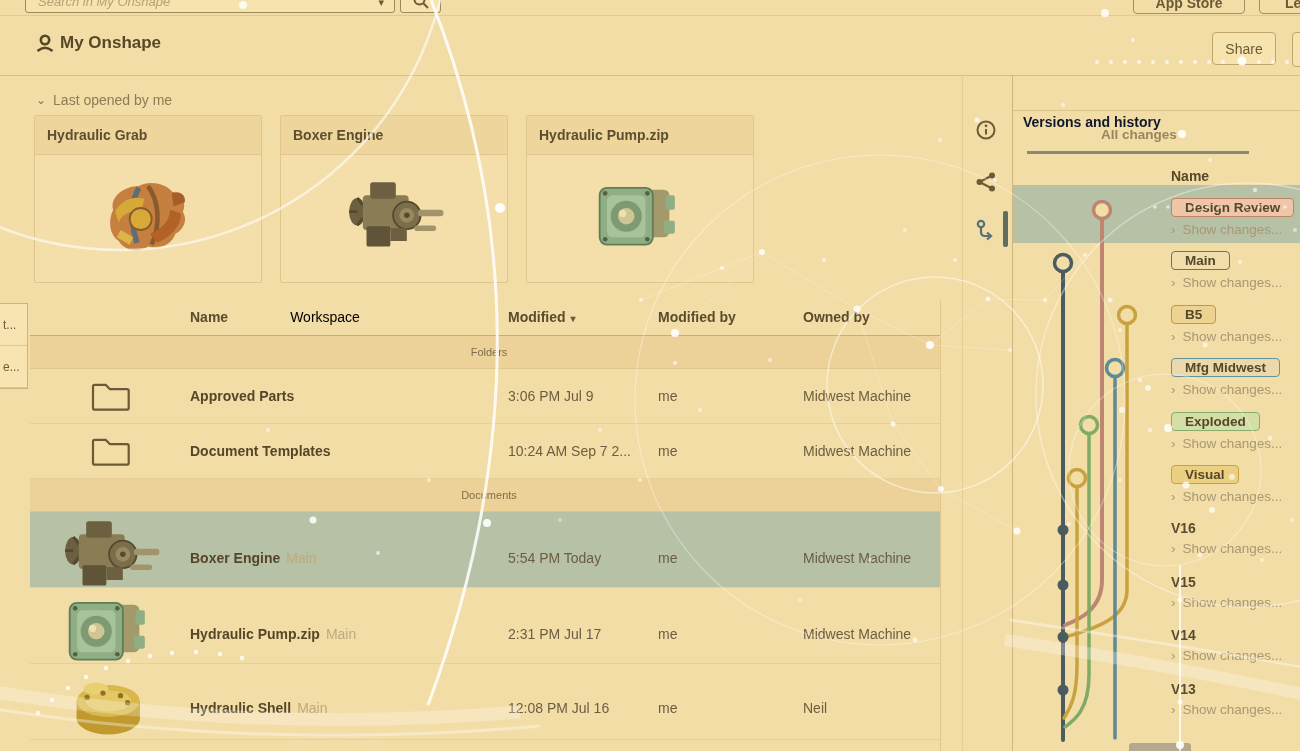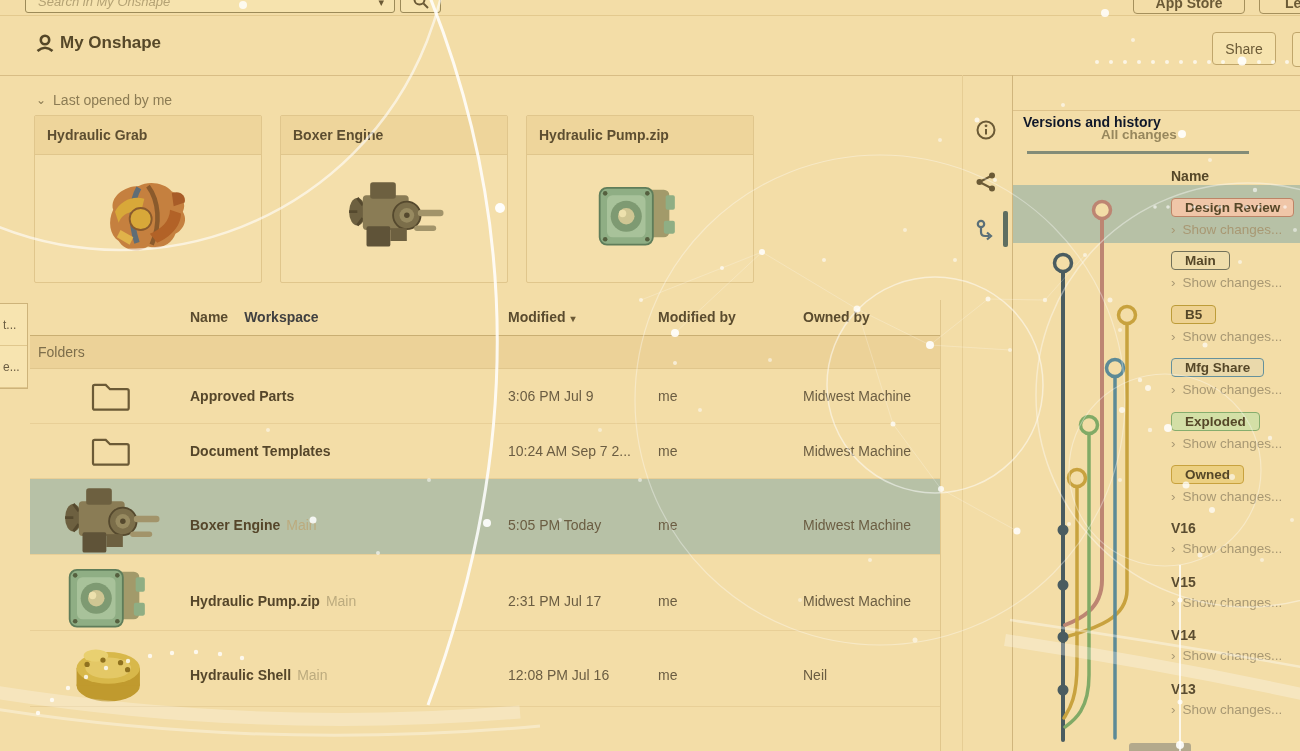--- a/index.html
+++ b/index.html
@@ -38,24 +38,24 @@
   .chev{font-size:12px;color:#8c7c54;}
   .cards{display:flex;gap:18px;margin-left:4px;height:168px;}
   .card{width:228px;border:1px solid #e0c68c;background:#f4dfab;border-radius:2px;box-sizing:border-box;}
   .card-title{height:38px;line-height:38px;padding-left:12px;background:#eed59b;border-bottom:1px solid #e0c68c;
     font-weight:bold;font-size:14px;color:#5d4e30;}
   .card-body{height:128px;display:flex;align-items:center;justify-content:center;}
 
   .grid{display:grid;grid-template-columns:160px 318px 150px 145px 1fr;align-items:center;}
   .thead{margin-top:16px;height:36px;border-bottom:1px solid #c9ae72;font-size:14px;font-weight:bold;color:#5a4b2e;}
   .thead .name-ws{display:flex;gap:16px;align-items:baseline;}
-  .ws-ghost{color:#404040;font-weight:bold;}
+  .ws-ghost{color:#000000;font-weight:normal;margin-left:46px;}
   .sort-arrow{font-size:10px;margin-left:5px;color:#6b5a36;}
   .section-bar{height:32px;line-height:32px;padding-left:8px;background:#ecd298;border-bottom:1px solid #e0c68c;
-    color:#7d6e4b;font-size:14px;}
+    color:#7d6e4b;font-size:11px;text-align:center;}
   .trow{border-bottom:1px solid #e8cf97;font-size:14px;color:#6b5d42;background:transparent;}
   .frow{height:54px;}
   .drow{height:75px;}
   .trow.selected{background:#b7c1a6;}
   .icon-cell{display:flex;justify-content:center;align-items:center;}
   .nm{font-weight:bold;color:#55462a;}
   .ws-tag{color:#bcab7e;margin-left:6px;}
 
   
   .tool-strip{position:absolute;left:962px;top:75px;width:50px;height:676px;border-left:1px solid #e6cd94;}
@@ -212,39 +212,40 @@
             <svg width="42" height="34" viewBox="0 0 48 40">
               <path d="M4,34 V9 a2,2 0 0 1 2,-2 h13 l5,5 h20 a2,2 0 0 1 2,2 v20 a2,2 0 0 1 -2,2 h-38 a2,2 0 0 1 -2,-2 z" fill="none" stroke="#6b5a36" stroke-width="2.6"></path>
             </svg>
           </div>
           <div><span class="nm">Document Templates</span></div>
           <div>10:24 AM Sep 7 2...</div>
           <div>me</div>
           <div>Midwest Machine</div>
         </div>
       </div>
+    <div class="section-bar">Documents</div>
     <div id="doc-rows">
         <div class="grid trow drow selected">
           <div class="icon-cell">
             <svg width="110" height="92" viewBox="0 0 120 100">
               <ellipse cx="20" cy="42" rx="9" ry="15" fill="#6d6040"></ellipse>
               <path d="M20,27 l6,8 M20,57 l6,-8 M11,42 l9,0" stroke="#55492e" stroke-width="3"></path>
               <rect x="26" y="24" width="50" height="38" rx="4" fill="#8a7c55"></rect>
               <rect x="34" y="10" width="28" height="18" rx="3" fill="#6d6040"></rect>
               <rect x="30" y="58" width="26" height="22" rx="2" fill="#5f5338"></rect>
               <circle cx="74" cy="46" r="15" fill="#7b6e4a" stroke="#55492e" stroke-width="2"></circle>
               <circle cx="74" cy="46" r="8" fill="#978a60"></circle>
               <circle cx="74" cy="46" r="3" fill="#55492e"></circle>
               <rect x="86" y="40" width="28" height="7" rx="3.5" fill="#a2946a"></rect>
               <rect x="82" y="57" width="24" height="6" rx="3" fill="#a2946a"></rect>
               <rect x="56" y="60" width="18" height="14" fill="#6d6040"></rect>
             </svg>
           </div>
           <div><span class="nm">Boxer Engine</span><span class="ws-tag">Main</span></div>
-          <div>5:05 PM Today</div>
+          <div>5:54 PM Today</div>
           <div>me</div>
           <div>Midwest Machine</div>
         </div>
         <div class="grid trow drow">
           <div class="icon-cell">
             <svg width="110" height="92" viewBox="0 0 120 100">
               <rect x="52" y="18" width="40" height="52" rx="6" fill="#a29a6a"></rect>
               <rect x="88" y="24" width="10" height="16" rx="2" fill="#8fae84"></rect>
               <rect x="86" y="52" width="12" height="14" rx="2" fill="#8fae84"></rect>
               <rect x="16" y="16" width="58" height="62" rx="8" fill="#8fae84" stroke="#5f7d5a" stroke-width="2"></rect>
@@ -337,23 +338,23 @@
         <circle cx="50" cy="510" r="5.5"></circle>
         <circle cx="50" cy="562" r="5.5"></circle>
         <circle cx="50" cy="615" r="5.5"></circle>
       </g>
     </svg>
 
     <div id="version-entries">
         <div class="ventry" style="top: 123px;"><span class="badge badge-salmon">Design Review</span><div class="show-changes"><span>Show changes...</span></div></div>
         <div class="ventry" style="top: 176.4px;"><span class="badge badge-dark">Main</span><div class="show-changes"><span>Show changes...</span></div></div>
         <div class="ventry" style="top: 229.8px;"><span class="badge badge-gold">B5</span><div class="show-changes"><span>Show changes...</span></div></div>
-        <div class="ventry" style="top: 283.2px;"><span class="badge badge-teal">Mfg Share</span><div class="show-changes"><span>Show changes...</span></div></div>
+        <div class="ventry" style="top: 283.2px;"><span class="badge badge-teal">Mfg Midwest</span><div class="show-changes"><span>Show changes...</span></div></div>
         <div class="ventry" style="top: 336.6px;"><span class="badge badge-green">Exploded</span><div class="show-changes"><span>Show changes...</span></div></div>
-        <div class="ventry" style="top: 390px;"><span class="badge badge-gold-fill">Owned</span><div class="show-changes"><span>Show changes...</span></div></div>
+        <div class="ventry" style="top: 390px;"><span class="badge badge-gold-fill">Visual</span><div class="show-changes"><span>Show changes...</span></div></div>
         <div class="ventry" style="top: 443.4px;">
           <div class="plain-label">V16</div>
           <div class="show-changes"><span>Show changes...</span></div>
         </div>
         <div class="ventry" style="top: 496.8px;">
           <div class="plain-label">V15</div>
           <div class="show-changes"><span>Show changes...</span></div>
         </div>
         <div class="ventry" style="top: 550.2px;">
           <div class="plain-label">V14</div>

